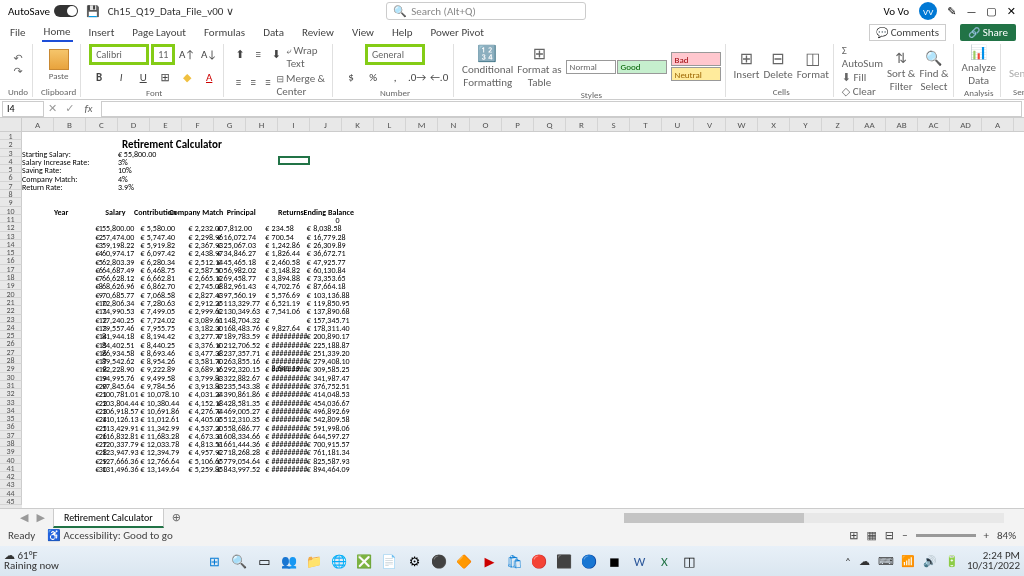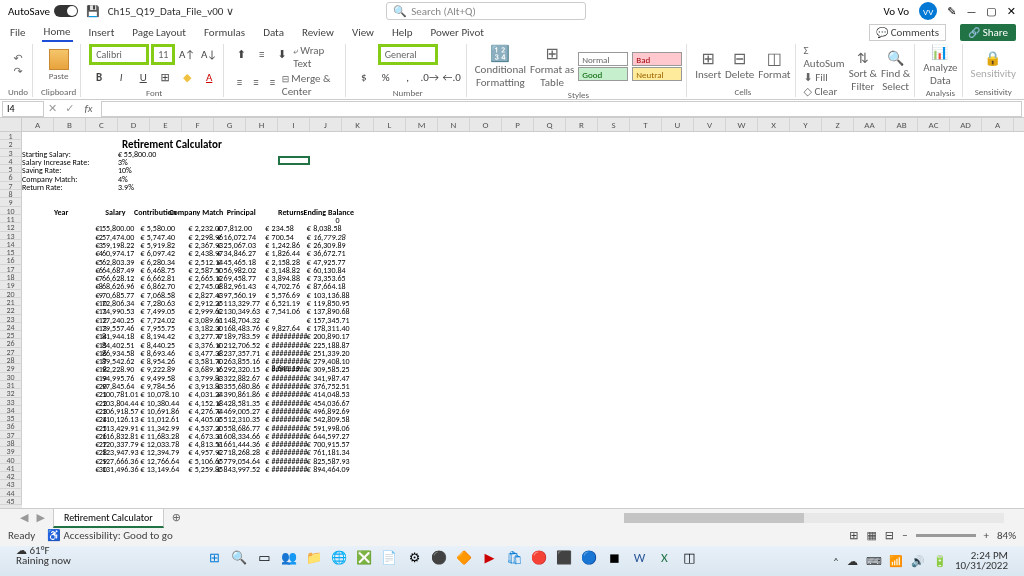--- a/index.html
+++ b/index.html
@@ -43,21 +43,21 @@
 .title{font-weight:bold;font-size:11px}
 .selcell{position:absolute;border:2px solid #217346;background:#fff}
 .hdr-cell{font-weight:bold;font-size:8px}
 .sheet-tabs{height:18px;background:#f3f3f3;display:flex;align-items:center;padding:0 20px;border-top:1px solid #ccc}
 .sheet-tab{padding:2px 10px;background:#fff;border:1px solid #ccc;font-size:10px;border-bottom:2px solid #217346}
 .scroll-right{margin-left:auto;width:380px;height:10px;background:#e8e8e8;position:relative}
 .scroll-right::after{content:'';position:absolute;left:0;width:180px;height:100%;background:#c4c4c4}
 .statusbar{height:18px;background:#f3f3f3;display:flex;align-items:center;padding:0 8px;font-size:10px;color:#444;gap:12px}
 .statusbar .right{margin-left:auto;display:flex;align-items:center;gap:8px}
 .zoom-slider{width:60px;height:3px;background:#999;position:relative}
-.taskbar{height:30px;background:linear-gradient(#e8f0f8,#dae6f0);display:flex;padding:0 16px;gap:6px;position:absolute;bottom:0;width:100%}
+.taskbar{height:30px;background:linear-gradient(#e8f0f8,#dae6f0);display:flex;align-items:center;padding:0 4px;gap:6px;position:absolute;bottom:0;width:100%}
 .tb-ic{width:22px;height:22px;border-radius:3px;display:flex;align-items:center;justify-content:center;font-size:13px}
 .tb-right{margin-left:auto;display:flex;align-items:center;gap:8px;font-size:9px;color:#333}
 .weather{font-size:9px;color:#333;display:flex;flex-direction:column;line-height:10px}
 </style>
 </head>
 <body>
 
 <div class="titlebar">
   <div class="autosave">
       <span>AutoSave</span>
@@ -172,21 +172,21 @@
         <div style="display:flex;flex-direction:column;align-items:center;font-size:8px;text-align:center">
           <span style="font-size:16px">🔢</span>
           <span style="white-space:pre">Conditional
 Formatting</span>
         </div>
         <div style="display:flex;flex-direction:column;align-items:center;font-size:8px;text-align:center">
           <span style="font-size:16px">⊞</span>
           <span style="white-space:pre">Format as
 Table</span>
         </div>
-        <div style="display:flex;flex-direction:column;gap:1px">
+        <div style="display:flex;flex-direction:row;gap:1px">
           <div class="cell-style" style="background:#fff">Normal</div>
           <div class="cell-style" style="background:#c6efce;color:#006100">Good</div>
         </div>
         <div style="display:flex;flex-direction:column;gap:1px">
           <div class="cell-style" style="background:#ffc7ce;color:#9c0006">Bad</div>
           <div class="cell-style" style="background:#ffeb9c;color:#9c6500">Neutral</div>
         </div>
       </div>
       <span class="lbl">Styles</span>
     </div>
@@ -380,21 +380,21 @@
         <div class="cell " style="left: 80px; top: 99.6px;">57,474.00</div>
         <div class="cell " style="left: 118.4px; top: 99.6px;">€</div>
         <div class="cell " style="left: 124.8px; top: 99.6px;">5,747.40</div>
         <div class="cell " style="left: 166.4px; top: 99.6px;">€</div>
         <div class="cell " style="left: 172.8px; top: 99.6px;">2,298.96</div>
         <div class="cell " style="left: 195.2px; top: 99.6px;">€</div>
         <div class="cell " style="left: 201.6px; top: 99.6px;">16,072.74</div>
         <div class="cell " style="left: 243.2px; top: 99.6px;">€</div>
         <div class="cell " style="left: 249.6px; top: 99.6px;">700.54</div>
         <div class="cell " style="left: 284.8px; top: 99.6px;">€</div>
-        <div class="cell " style="left: 291.2px; top: 99.6px; font-style: italic;">16,779.28</div>
+        <div class="cell " style="left: 291.2px; top: 99.6px;">16,779.28</div>
         <div class="cell " style="left: 76.8px; top: 107.9px;">3</div>
         <div class="cell " style="left: 73.6px; top: 107.9px;">€</div>
         <div class="cell " style="left: 80px; top: 107.9px;">59,198.22</div>
         <div class="cell " style="left: 118.4px; top: 107.9px;">€</div>
         <div class="cell " style="left: 124.8px; top: 107.9px;">5,919.82</div>
         <div class="cell " style="left: 166.4px; top: 107.9px;">€</div>
         <div class="cell " style="left: 172.8px; top: 107.9px;">2,367.93</div>
         <div class="cell " style="left: 195.2px; top: 107.9px;">€</div>
         <div class="cell " style="left: 201.6px; top: 107.9px;">25,067.03</div>
         <div class="cell " style="left: 243.2px; top: 107.9px;">€</div>
@@ -417,21 +417,21 @@
         <div class="cell " style="left: 76.8px; top: 124.5px;">5</div>
         <div class="cell " style="left: 73.6px; top: 124.5px;">€</div>
         <div class="cell " style="left: 80px; top: 124.5px;">62,803.39</div>
         <div class="cell " style="left: 118.4px; top: 124.5px;">€</div>
         <div class="cell " style="left: 124.8px; top: 124.5px;">6,280.34</div>
         <div class="cell " style="left: 166.4px; top: 124.5px;">€</div>
         <div class="cell " style="left: 172.8px; top: 124.5px;">2,512.14</div>
         <div class="cell " style="left: 195.2px; top: 124.5px;">€</div>
         <div class="cell " style="left: 201.6px; top: 124.5px;">45,465.18</div>
         <div class="cell " style="left: 243.2px; top: 124.5px;">€</div>
-        <div class="cell " style="left: 249.6px; top: 124.5px;">2,158.28</div>
+        <div class="cell " style="left: 249.6px; top: 124.5px;">2,460.58</div>
         <div class="cell " style="left: 284.8px; top: 124.5px;">€</div>
         <div class="cell " style="left: 291.2px; top: 124.5px;">47,925.77</div>
         <div class="cell " style="left: 76.8px; top: 132.8px;">6</div>
         <div class="cell " style="left: 73.6px; top: 132.8px;">€</div>
         <div class="cell " style="left: 80px; top: 132.8px;">64,687.49</div>
         <div class="cell " style="left: 118.4px; top: 132.8px;">€</div>
         <div class="cell " style="left: 124.8px; top: 132.8px;">6,468.75</div>
         <div class="cell " style="left: 166.4px; top: 132.8px;">€</div>
         <div class="cell " style="left: 172.8px; top: 132.8px;">2,587.50</div>
         <div class="cell " style="left: 195.2px; top: 132.8px;">€</div>
@@ -610,21 +610,21 @@
         <div class="cell " style="left: 284.8px; top: 240.7px;">€</div>
         <div class="cell " style="left: 291.2px; top: 240.7px;">341,987.47</div>
         <div class="cell " style="left: 76.8px; top: 249px;">20</div>
         <div class="cell " style="left: 73.6px; top: 249px;">€</div>
         <div class="cell " style="left: 80px; top: 249px;">97,845.64</div>
         <div class="cell " style="left: 118.4px; top: 249px;">€</div>
         <div class="cell " style="left: 124.8px; top: 249px;">9,784.56</div>
         <div class="cell " style="left: 166.4px; top: 249px;">€</div>
         <div class="cell " style="left: 172.8px; top: 249px;">3,913.83</div>
         <div class="cell " style="left: 195.2px; top: 249px;">€</div>
-        <div class="cell " style="left: 201.6px; top: 249px;">355,680.86</div>
+        <div class="cell " style="left: 201.6px; top: 249px;">235,543.38</div>
         <div class="cell " style="left: 243.2px; top: 249px;">€</div>
         <div class="cell " style="left: 249.6px; top: 249px;">#########</div>
         <div class="cell " style="left: 284.8px; top: 249px;">€</div>
         <div class="cell " style="left: 291.2px; top: 249px;">376,752.51</div>
         <div class="cell " style="left: 76.8px; top: 257.3px;">21</div>
         <div class="cell " style="left: 73.6px; top: 257.3px;">€</div>
         <div class="cell " style="left: 80px; top: 257.3px;">100,781.01</div>
         <div class="cell " style="left: 118.4px; top: 257.3px;">€</div>
         <div class="cell " style="left: 124.8px; top: 257.3px;">10,078.10</div>
         <div class="cell " style="left: 166.4px; top: 257.3px;">€</div>

